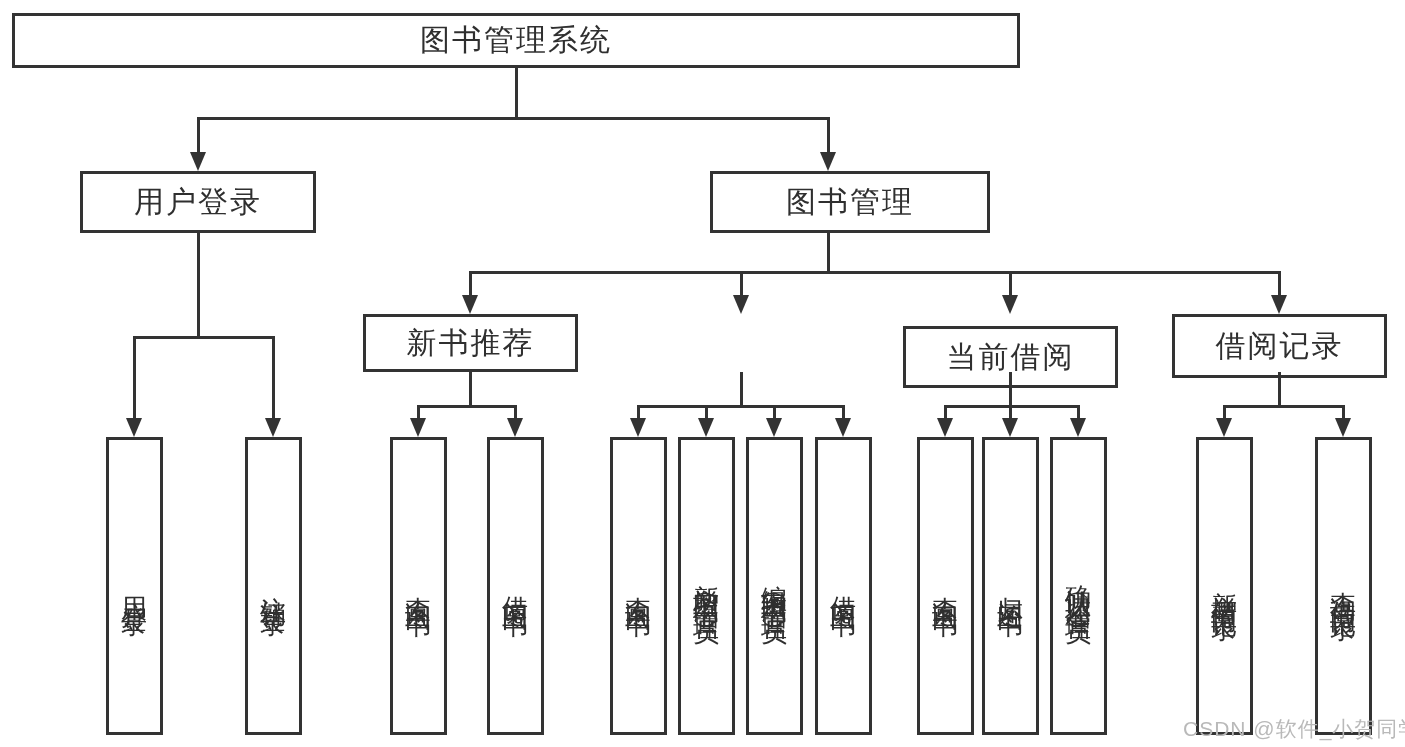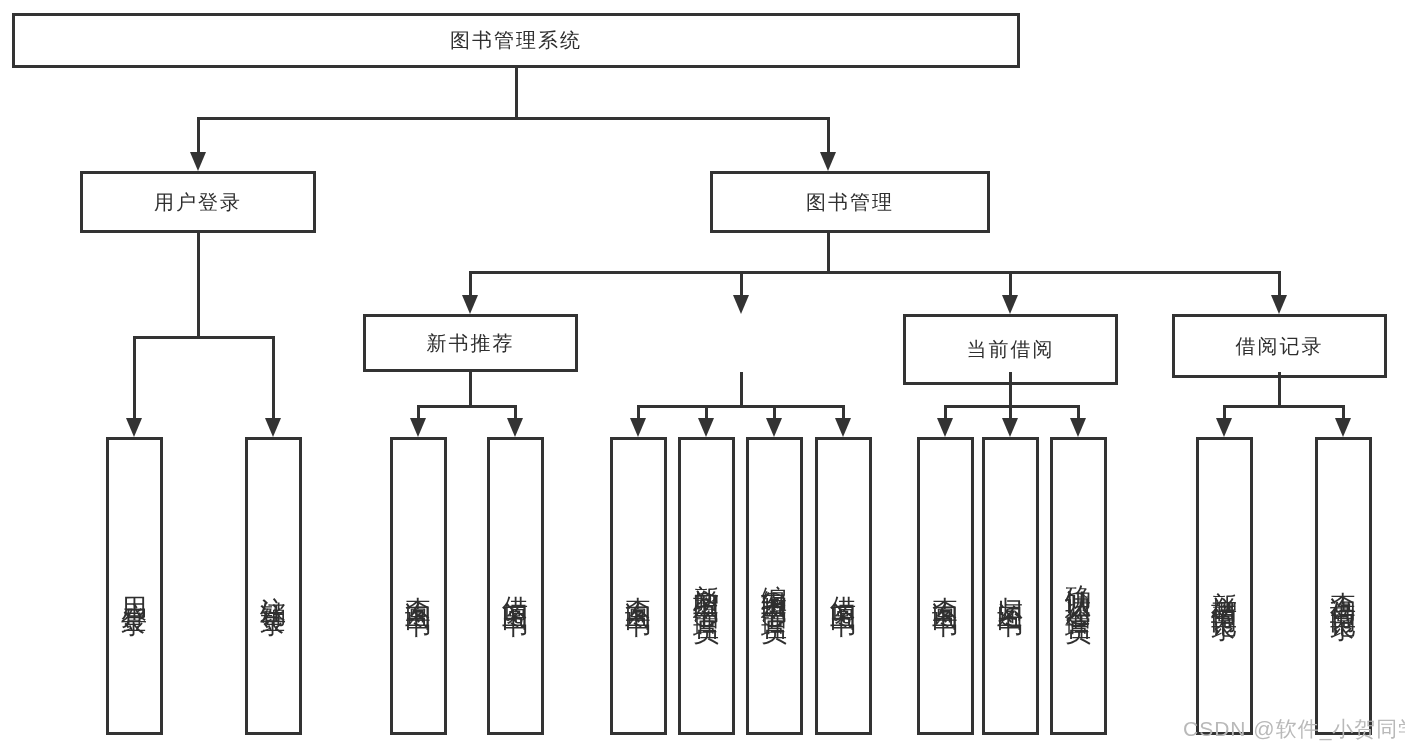--- a/index.html
+++ b/index.html
@@ -2,21 +2,21 @@
 <html lang="zh"><head>
 <meta charset="utf-8">
 <style>
   html,body{margin:0;padding:0;background:#fff;}
   body{font-family:"Liberation Sans","DejaVu Sans",sans-serif;}
   #stage{position:relative;width:1405px;height:747px;background:#ffffff;overflow:hidden;}
 
   
   .node{position:absolute;box-sizing:border-box;border:3px solid #333333;background:#ffffff;
         display:flex;align-items:center;justify-content:center;color:#2f2f2f;}
-  .hnode .lbl{font-size:20px;letter-spacing:2px;white-space:nowrap;}
+  .hnode .lbl{font-size:30px;letter-spacing:2px;white-space:nowrap;}
   .leaf{width:57px;top:437px;height:298px;}
   .leaf .lbl{writing-mode:vertical-rl;text-orientation:mixed;font-size:26px;letter-spacing:5px;line-height:1;}
 
   
   .vl{position:absolute;width:3px;background:#333333;}
   .hl{position:absolute;height:3px;background:#333333;}
   .arr{position:absolute;width:0;height:0;border-left:8px solid transparent;
        border-right:8px solid transparent;border-top:19px solid #333333;}
 
   
@@ -35,21 +35,21 @@
   <div class="node hnode" style="left:80px;top:171px;width:236px;height:62px">
     <span class="lbl">用户登录</span>
   </div>
   <div class="node hnode" style="left:710px;top:171px;width:280px;height:62px">
     <span class="lbl">图书管理</span>
   </div>
 
   <div class="node hnode" style="left:363px;top:314px;width:215px;height:58px">
     <span class="lbl">新书推荐</span>
   </div>
-  <div class="node hnode" style="left:903px;top:314px;width:215px;height:71px">
+  <div class="node hnode" style="left:903px;top:326px;width:215px;height:62px">
     <span class="lbl">当前借阅</span>
   </div>
   <div class="node hnode" style="left:1172px;top:314px;width:215px;height:64px">
     <span class="lbl">借阅记录</span>
   </div>
 
   <div class="node leaf" style="left:106px">
     <span class="lbl">用户登录</span>
   </div>
   <div class="node leaf" style="left:245px">

